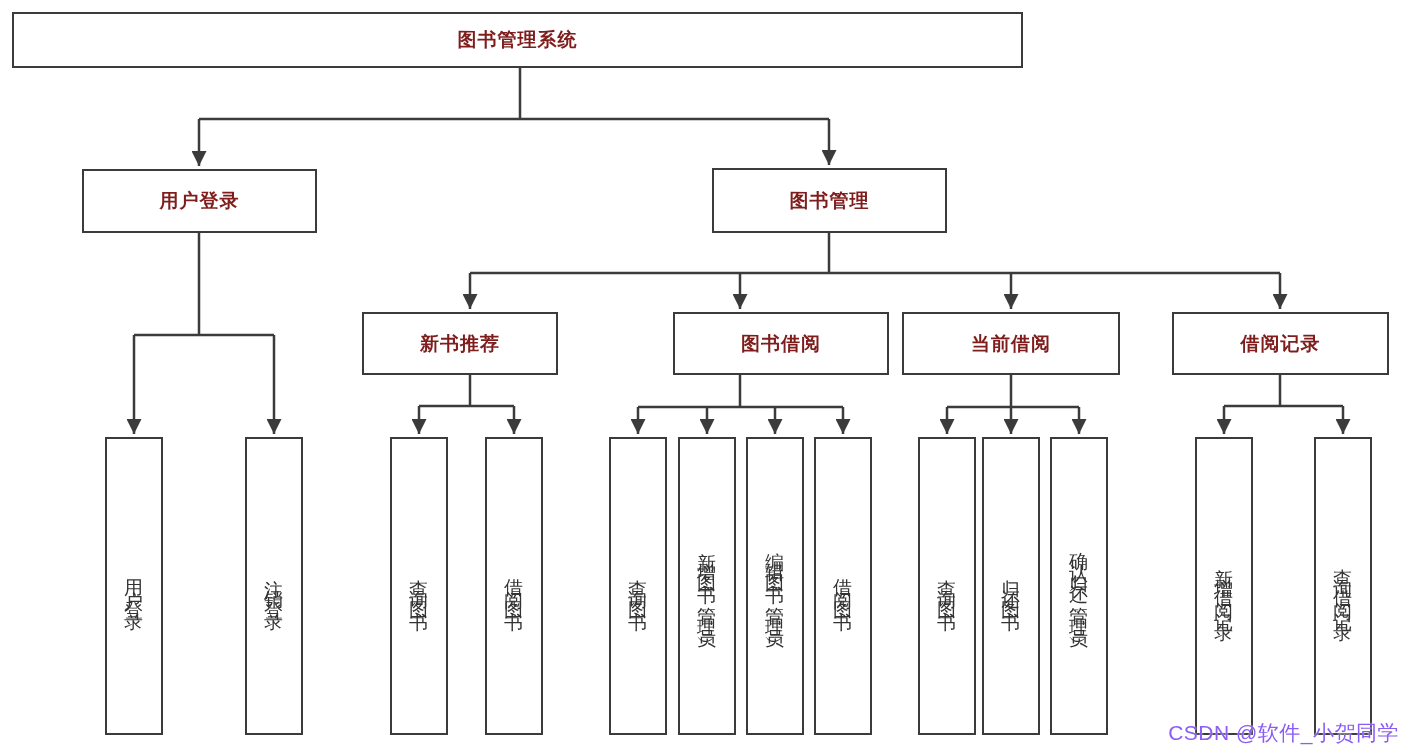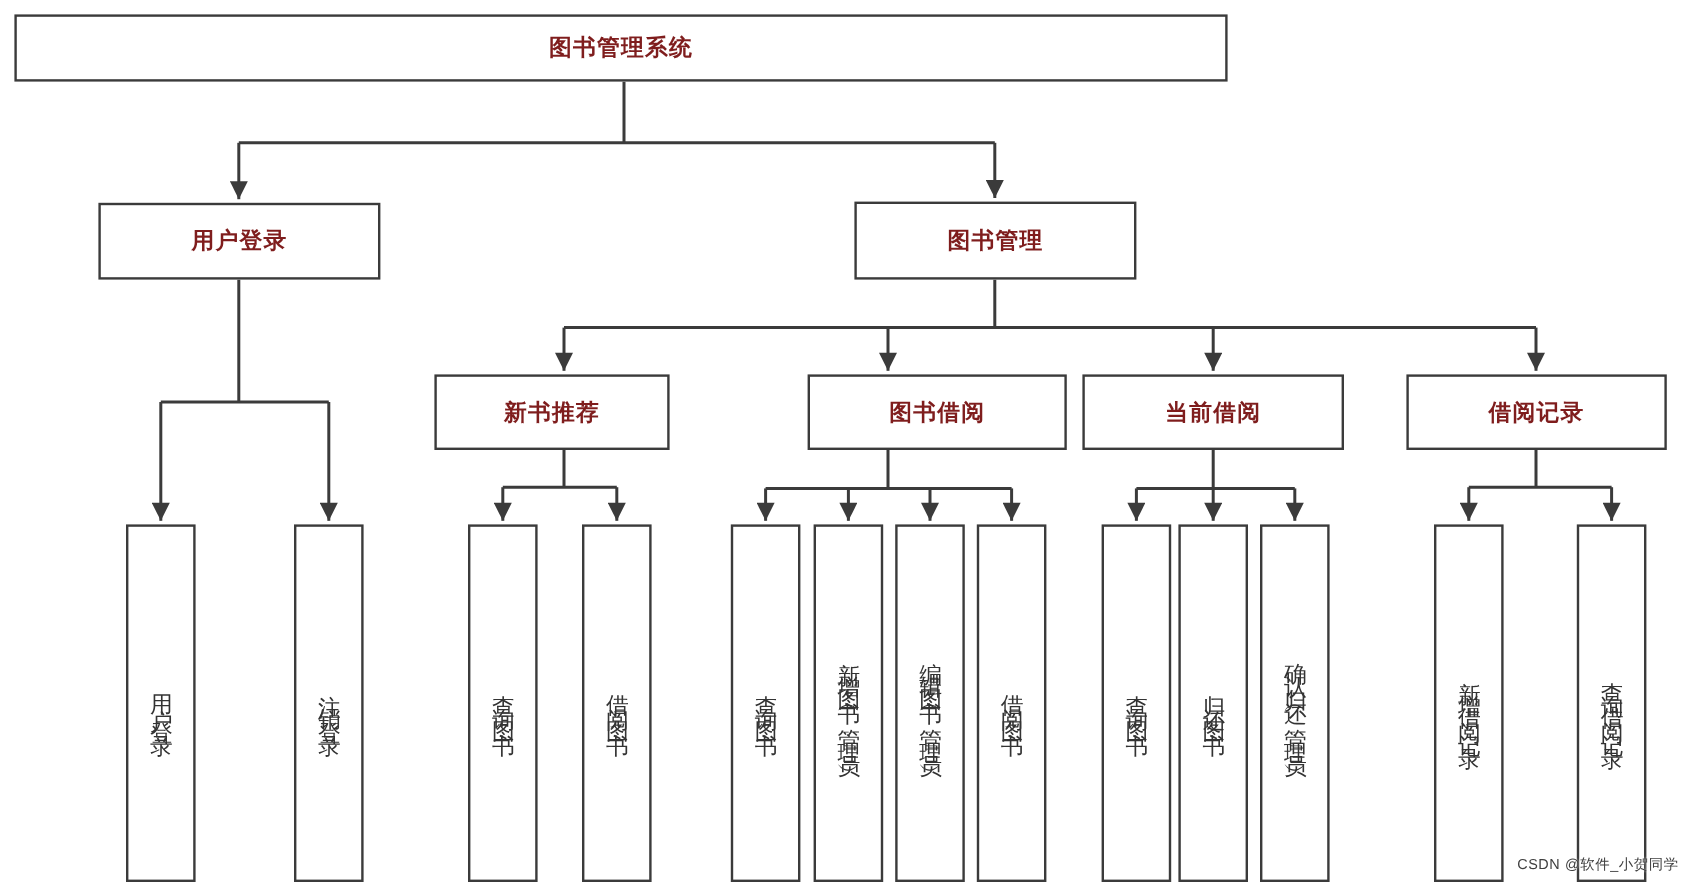--- a/index.html
+++ b/index.html
@@ -36,23 +36,23 @@
     writing-mode: vertical-lr;
     text-orientation: mixed;
     font-size: 19px;
     line-height: 1;
     letter-spacing: 11px;
     color: #333333;
   }
   .watermark {
     position: absolute;
     right: 6px;
-    bottom: 18px;
-    font-size: 12px;
-    color: #404040;
+    bottom: 0;
+    font-size: 21px;
+    color: #8b5cf6;
     text-shadow: 0 0 2px #ffffff;
     letter-spacing: 0.5px;
     z-index: 5;
   }
 </style>
 </head>
 <body>
 
 <div class="canvas">
 

